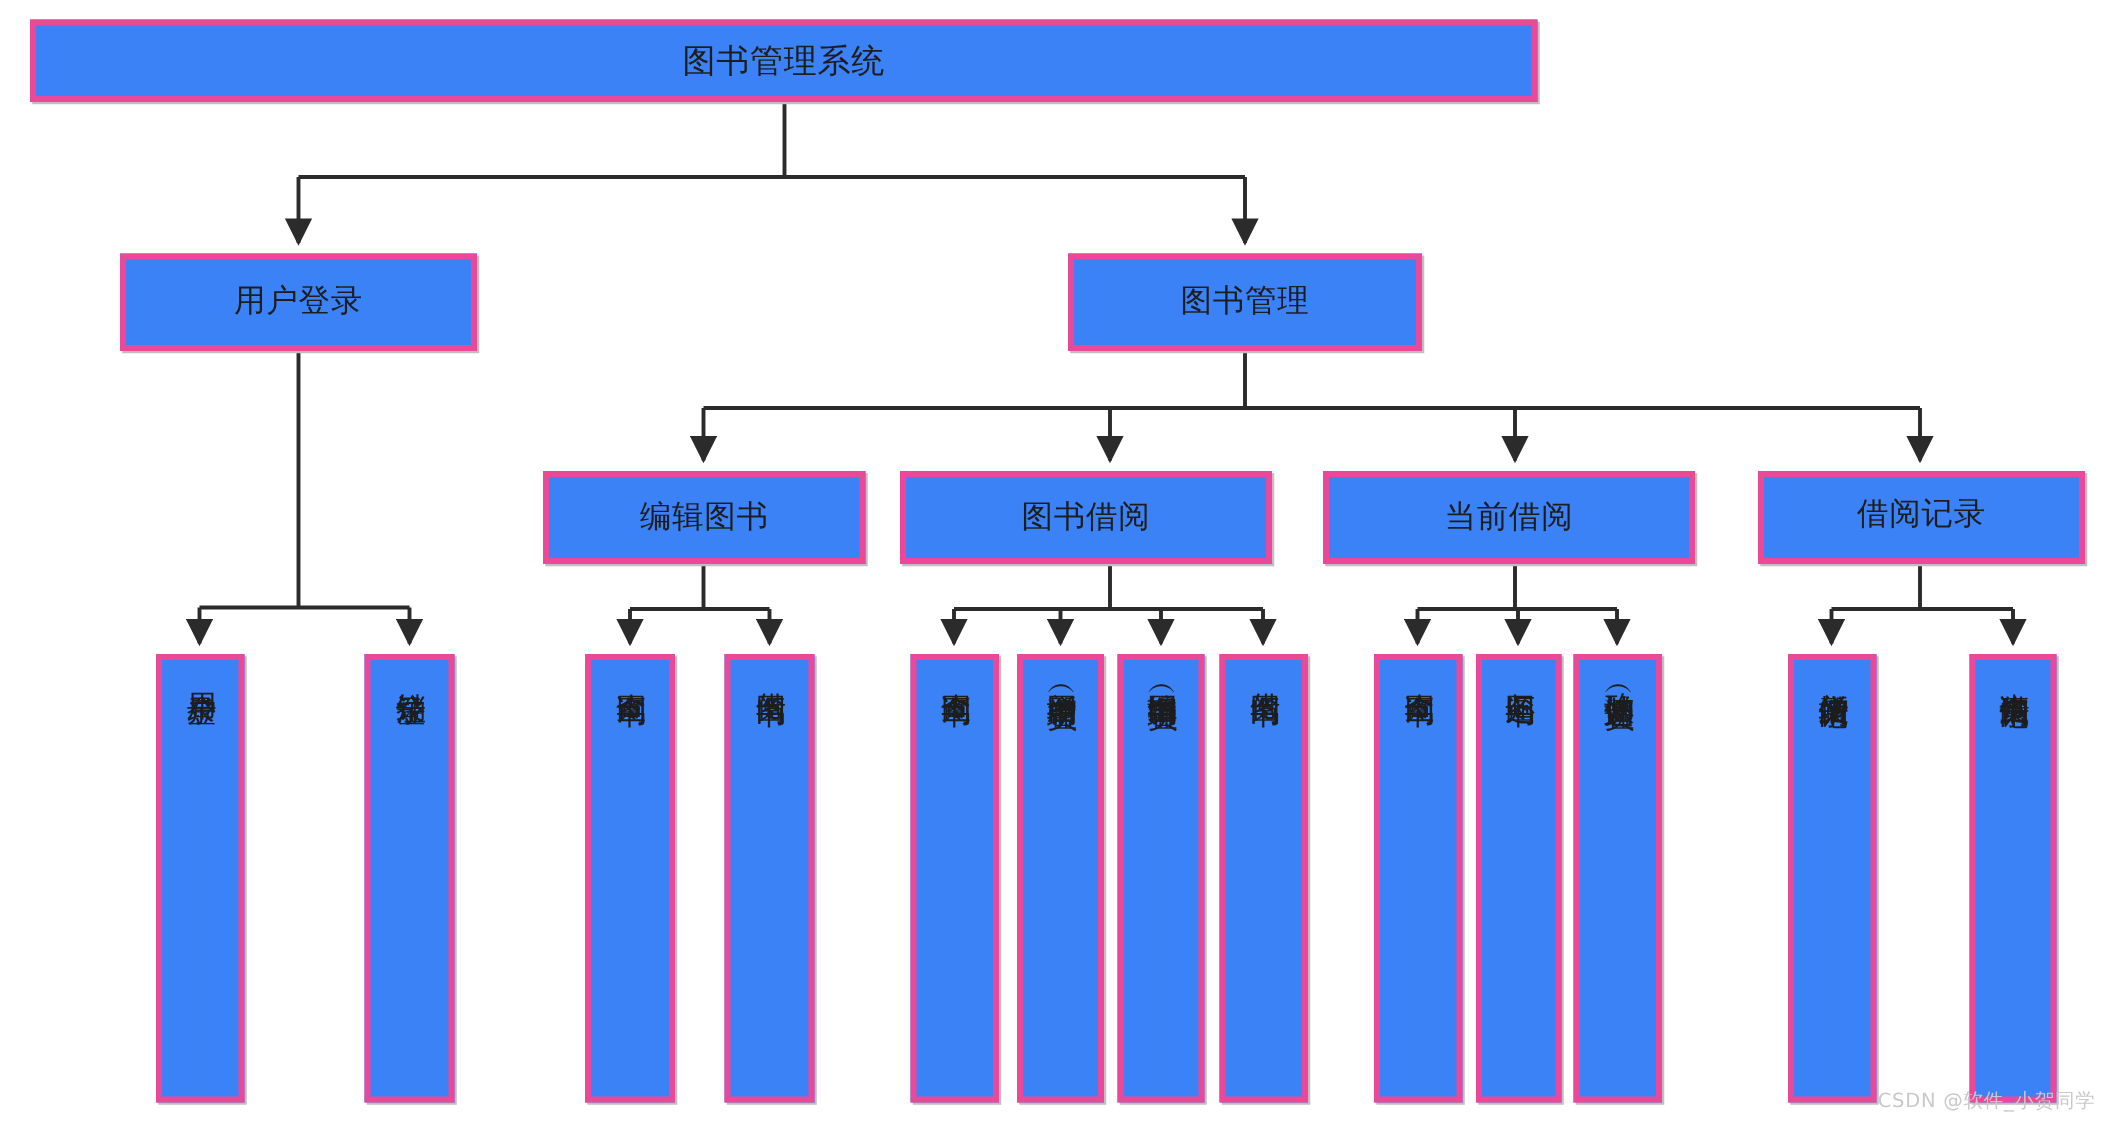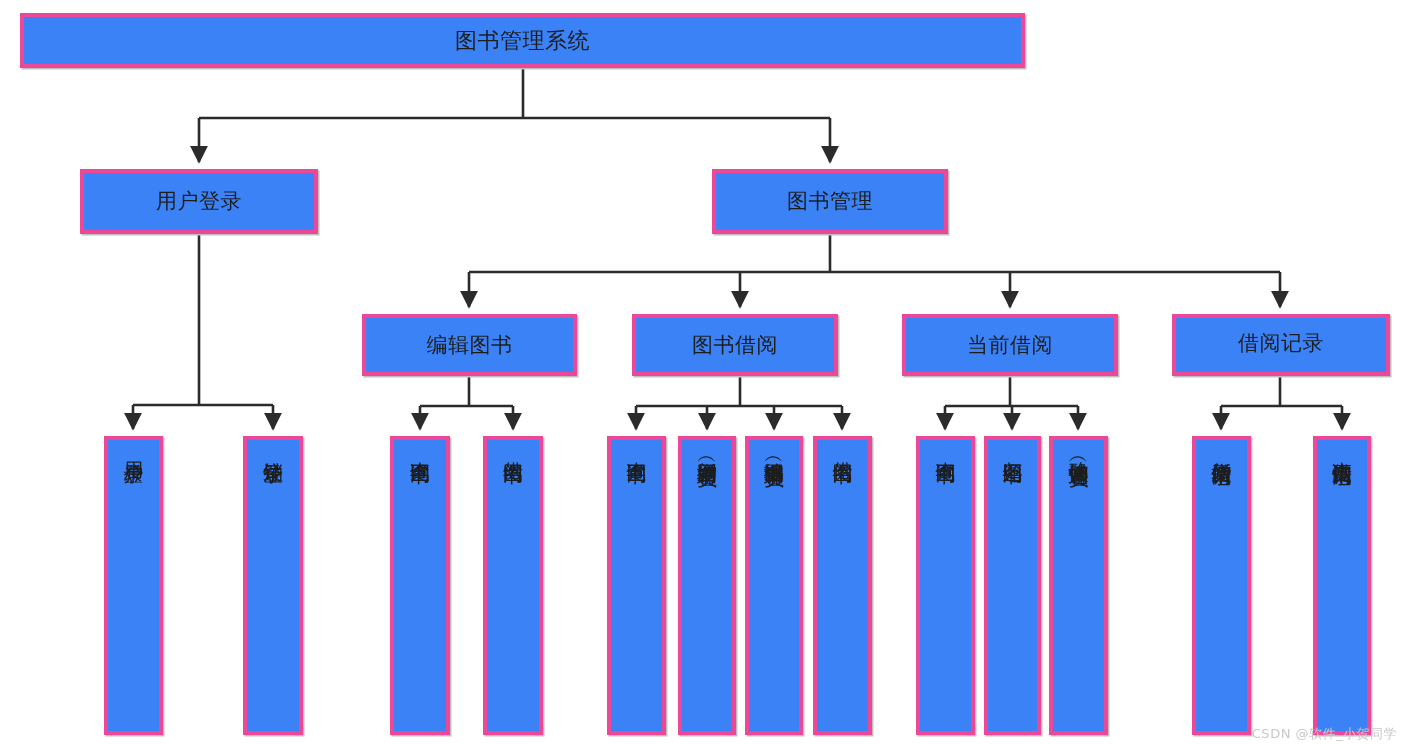--- a/index.html
+++ b/index.html
@@ -143,24 +143,24 @@
   <div class="node h-node" style="left:80px; top:169px; width:238px; height:65px;">
     <span class="node-label">用户登录</span>
   </div>
   <div class="node h-node" style="left:712px; top:169px; width:236px; height:65px;">
     <span class="node-label">图书管理</span>
   </div>
 
   <div class="node h-node" style="left:362px; top:314px; width:215px; height:62px;">
     <span class="node-label">编辑图书</span>
   </div>
-  <div class="node h-node" style="left:632px; top:314px; width:206px; height:62px;">
+  <div class="node h-node" style="left:600px; top:314px; width:248px; height:62px;">
     <span class="node-label">图书借阅</span>
   </div>
-  <div class="node h-node" style="left:902px; top:314px; width:216px; height:62px;">
+  <div class="node h-node" style="left:882px; top:314px; width:248px; height:62px;">
     <span class="node-label">当前借阅</span>
   </div>
   <div class="node h-node" style="left:1172px; top:314px; width:218px; height:62px;font-family:Liberation Mono, monospace;">
     <span class="node-label">借阅记录</span>
   </div>
 
   <div class="node v-node" style="left:104px; top:436px; width:59px; height:299px;">
     <span class="node-label">用户登录</span>
   </div>
   <div class="node v-node" style="left:243px; top:436px; width:60px; height:299px;">

